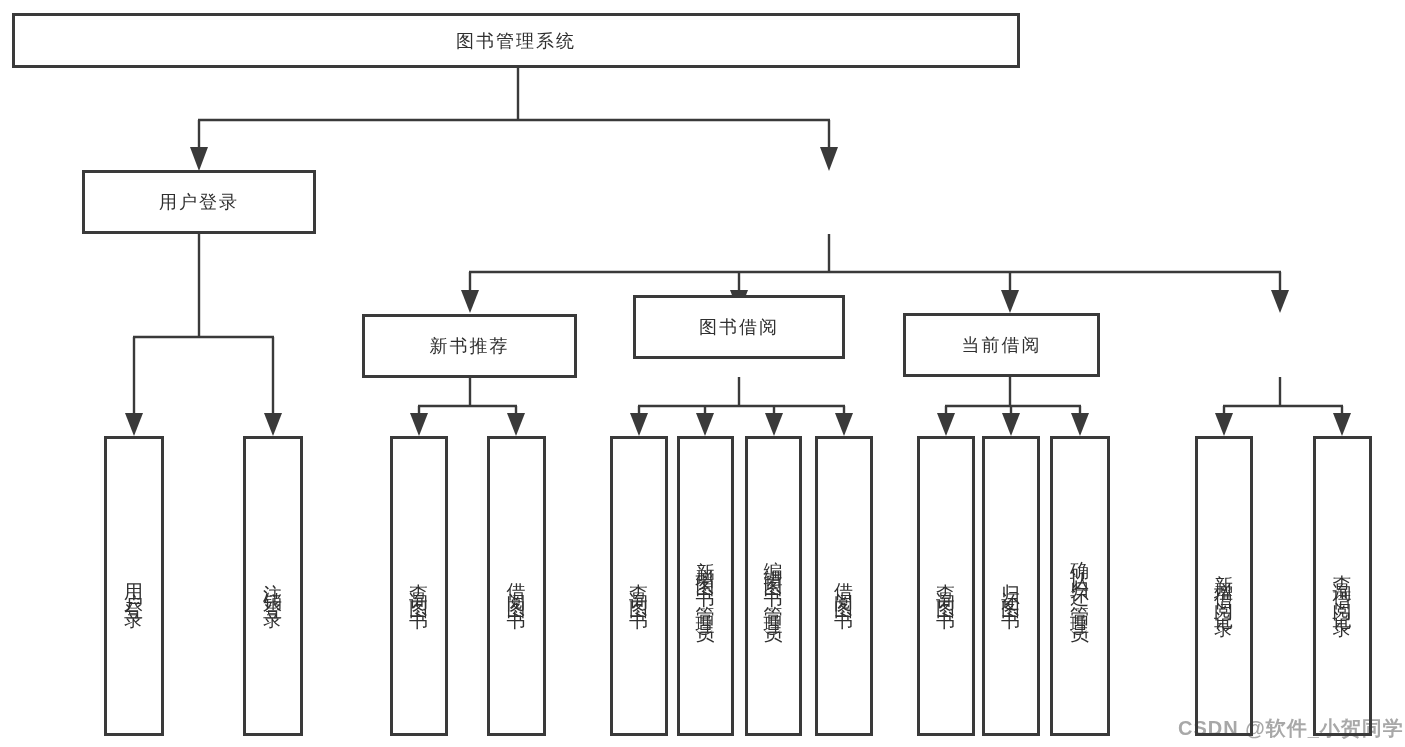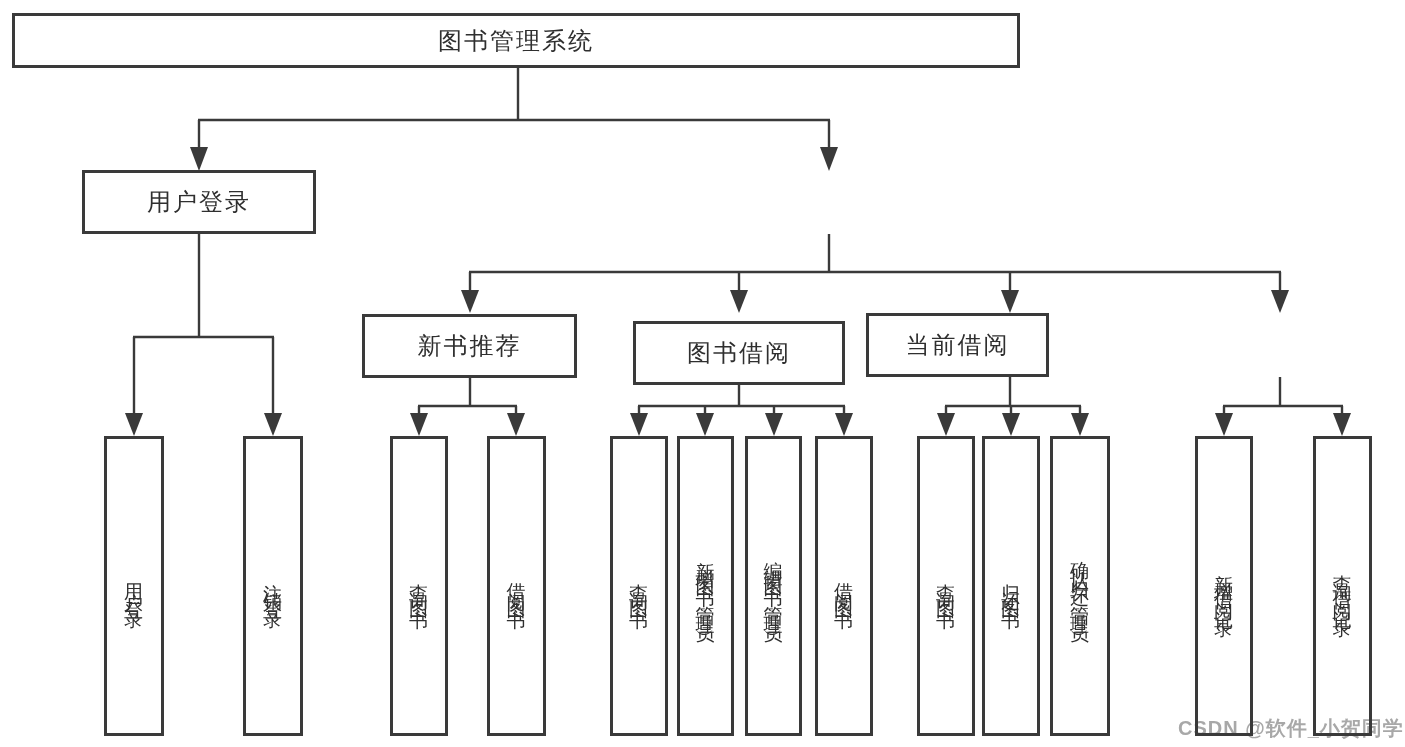--- a/index.html
+++ b/index.html
@@ -40,21 +40,21 @@
     box-sizing:border-box;
     border:3px solid var(--box-border);
     background:#fff;
     color:var(--text);
     display:flex;
     align-items:center;
     justify-content:center;
     text-align:center;
   }
   .h{
-    font-size:24px;
+    font-size:18px;
     letter-spacing:2px;
   }
   .v{
     top:436px;
     height:300px;
     writing-mode:vertical-rl;
     font-size:19px;
     letter-spacing:9px;
     line-height:1;
   }
@@ -143,22 +143,22 @@
       <path d="M1342 406 V414"></path>
         <polygon points="1333,413 1351,413 1342,436"></polygon>
     </g>
   </svg>
 
   <div class="node h" style="left:12px;top:13px;width:1008px;height:55px">图书管理系统</div>
 
   <div class="node h" style="left:82px;top:170px;width:234px;height:64px">用户登录</div>
 
   <div class="node h" style="left:362px;top:314px;width:215px;height:64px">新书推荐</div>
-  <div class="node h" style="left:633px;top:321px;width:212px;height:64px">图书借阅</div>
-  <div class="node h" style="left:866px;top:313px;width:183px;height:64px">当前借阅</div>
+  <div class="node h" style="left:633px;top:295px;width:212px;height:64px">图书借阅</div>
+  <div class="node h" style="left:903px;top:313px;width:197px;height:64px">当前借阅</div>
 
   <div class="node v" style="left:104px;width:60px">用户登录</div>
   <div class="node v" style="left:243px;width:60px">注销登录</div>
 
   <div class="node v" style="left:390px;width:58px">查询图书</div>
   <div class="node v" style="left:487px;width:59px">借阅图书</div>
 
   <div class="node v" style="left:610px;width:58px">查询图书</div>
   <div class="node v" style="left:677px;width:57px">新增图书（管理员）</div>
   <div class="node v" style="left:745px;width:57px">编辑图书（管理员）</div>

